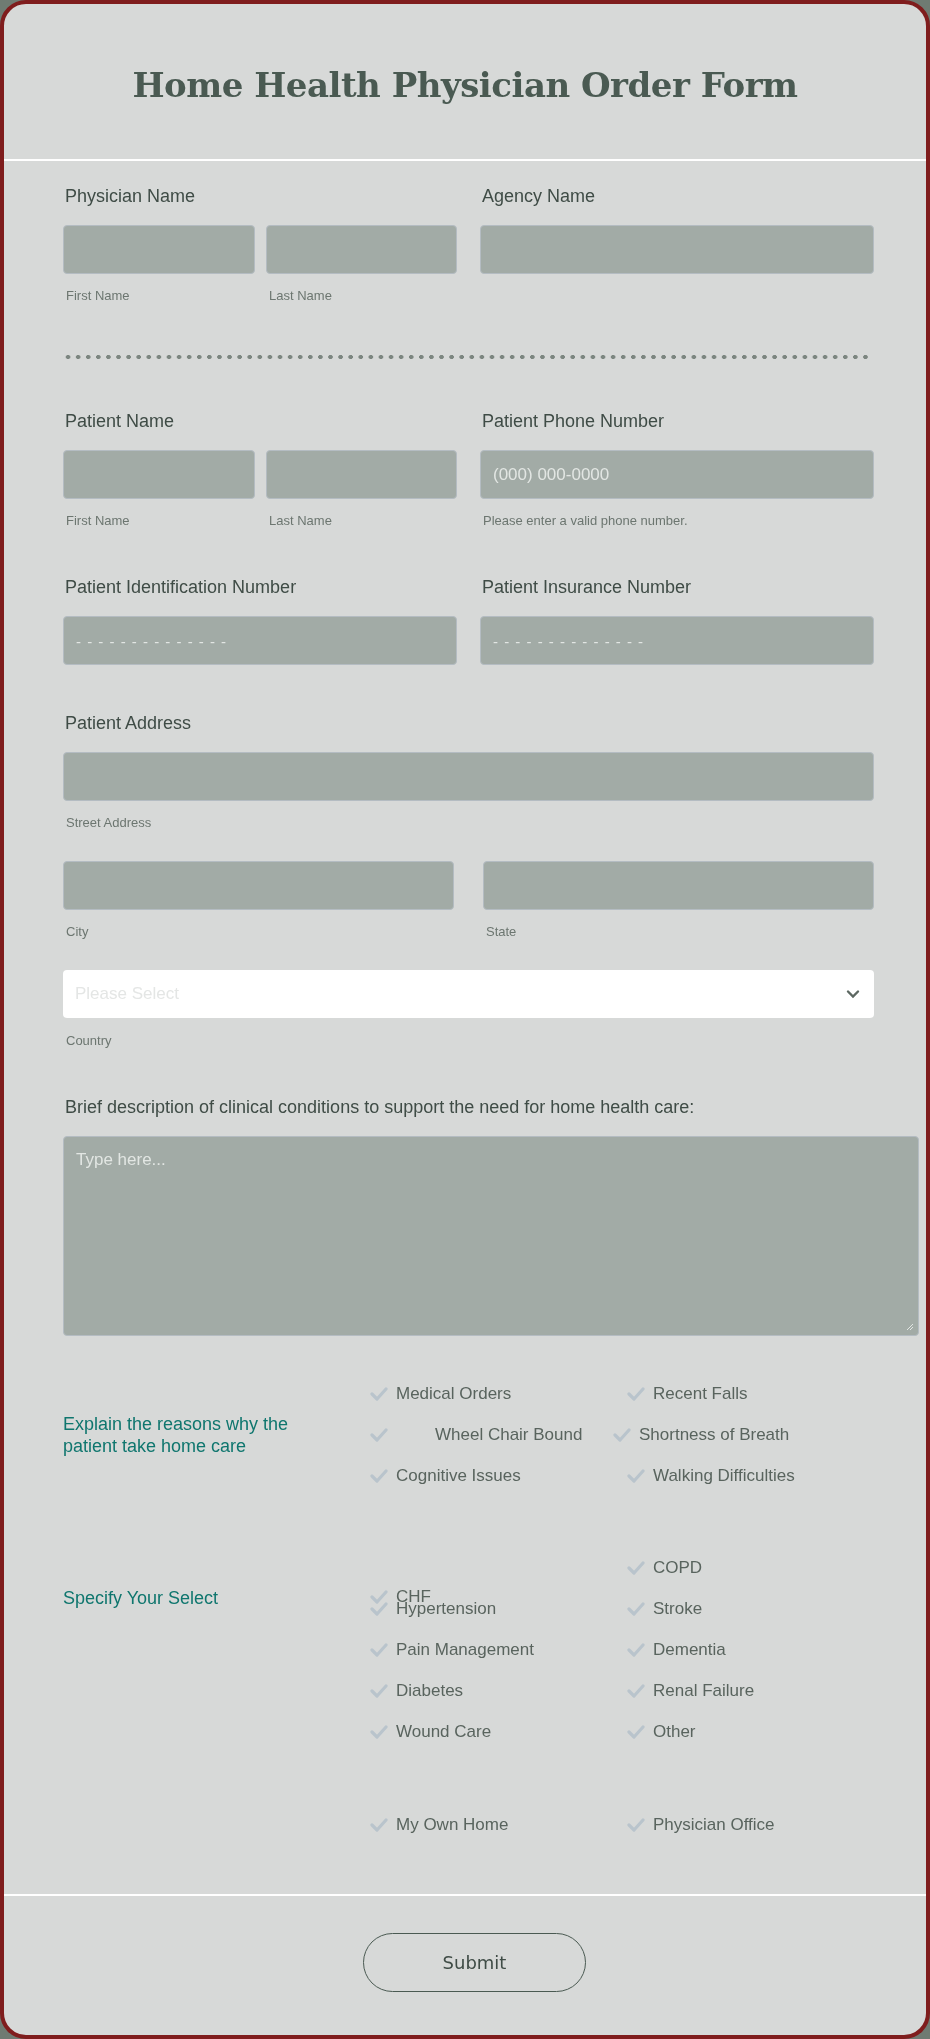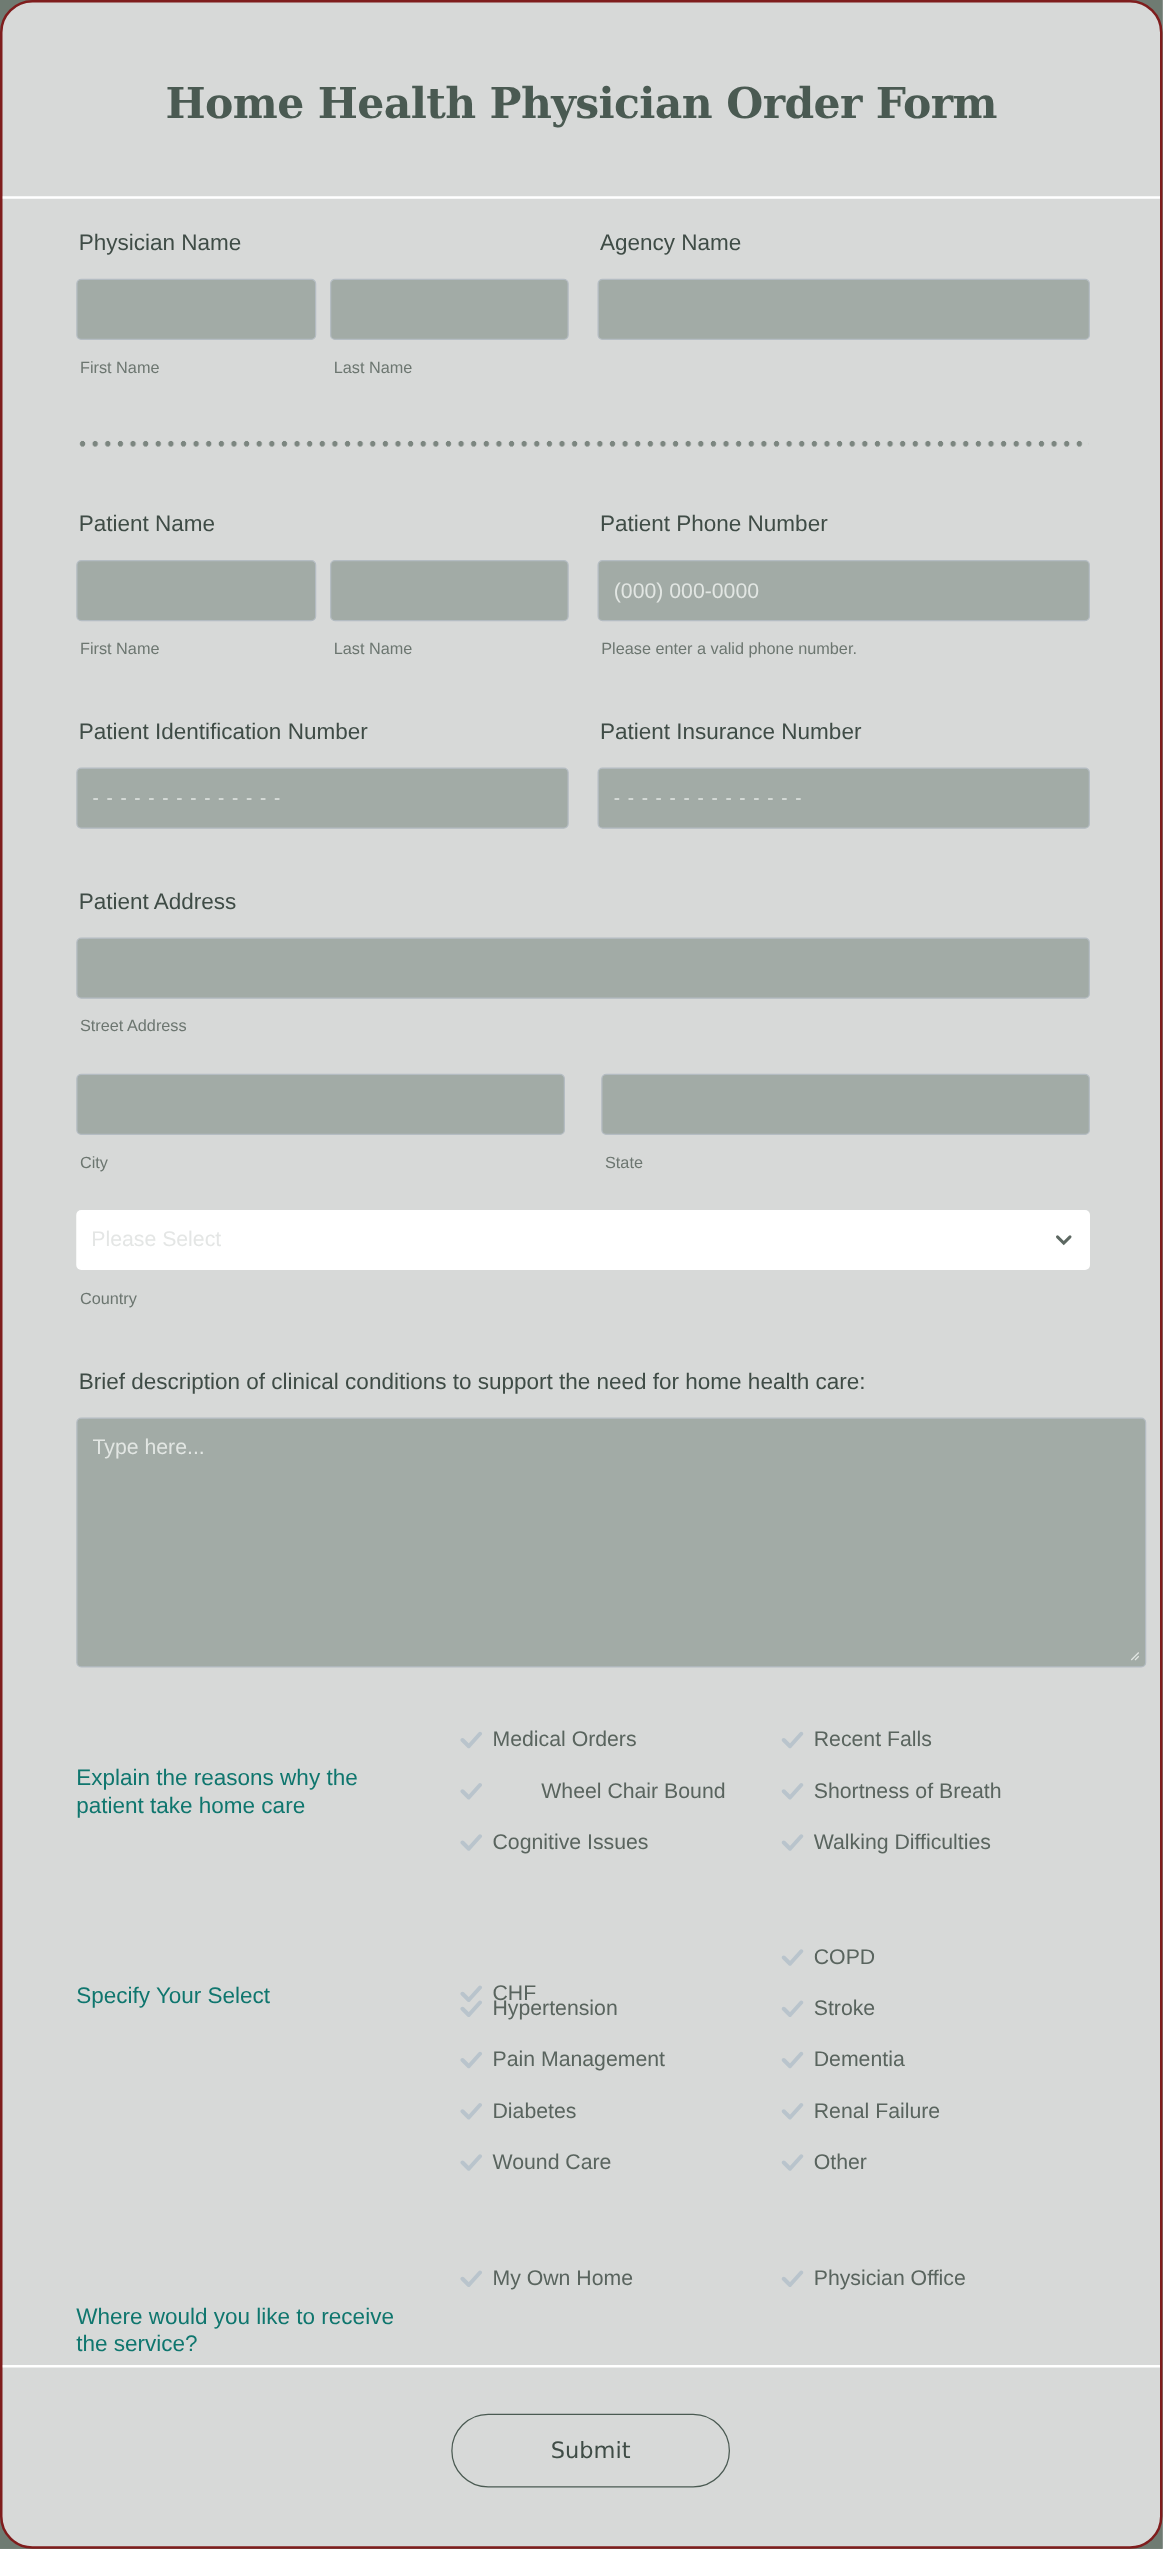--- a/index.html
+++ b/index.html
@@ -1,20 +1,20 @@
 <!DOCTYPE html>
 <html><head>
   <meta charset="utf-8">
   <style>
     * { box-sizing: border-box; margin: 0; padding: 0; }
     html, body { width: 930px; height: 2039px; background: #6f7b72; overflow: hidden; }
     body { font-family: "DejaVu Sans", sans-serif; }
     .card {
       position: absolute; left: 0; top: 0; width: 930px; height: 2039px;
-      background: #d7d9d8; border: 2px solid #7f1d1d; border-radius: 26px; overflow: hidden;
+      background: #d7d9d8; border: 4px solid #7f1d1d; border-radius: 26px; overflow: hidden;
     }
     .header { height: 157px; border-bottom: 2px solid #ffffff; display: flex; align-items: center; justify-content: center; }
     .title { font-family: "DejaVu Serif", serif; font-size: 34px; color: #4a5a52; letter-spacing: -0.5px; padding-top: 6px; }
     .abs { position: absolute; }
     .label { font-family: "Liberation Sans", sans-serif; font-size: 18px; color: #3f4c46; }
     .sub { font-family: "Liberation Sans", sans-serif; font-size: 13px; color: #6c7670; }
     .input { background: #a2aba6; border: 1px solid #b4bcc2; border-radius: 4px; }
     .ph { font-family: "Liberation Sans", sans-serif; font-size: 17px; color: #e2e6e3; position: absolute; left: 12px; top: 50%; transform: translateY(-50%); }
     .dots { position: absolute; left: 59px; top: 350px; width: 810px; height: 6px;
       background-image: radial-gradient(circle, #7c8680 2.2px, transparent 2.4px);
@@ -107,21 +107,21 @@
           <path d="M2 8 L7 13 L16 3" stroke="#b9c4cc" stroke-width="3.2" fill="none" stroke-linecap="round" stroke-linejoin="round"></path>
         </svg>
         <span class="txt">Recent Falls</span>
       </div>
       <div class="opt" style="left: 366px; top: 1421px; gap: 47px;">
         <svg width="18" height="16" viewBox="0 0 18 16">
           <path d="M2 8 L7 13 L16 3" stroke="#b9c4cc" stroke-width="3.2" fill="none" stroke-linecap="round" stroke-linejoin="round"></path>
         </svg>
         <span class="txt">Wheel Chair Bound</span>
       </div>
-      <div class="opt" style="left: 623px; top: 1421px;">
+      <div class="opt" style="left: 609px; top: 1421px;">
         <svg width="18" height="16" viewBox="0 0 18 16">
           <path d="M2 8 L7 13 L16 3" stroke="#b9c4cc" stroke-width="3.2" fill="none" stroke-linecap="round" stroke-linejoin="round"></path>
         </svg>
         <span class="txt">Shortness of Breath</span>
       </div>
       <div class="opt" style="left: 366px; top: 1462px;">
         <svg width="18" height="16" viewBox="0 0 18 16">
           <path d="M2 8 L7 13 L16 3" stroke="#b9c4cc" stroke-width="3.2" fill="none" stroke-linecap="round" stroke-linejoin="round"></path>
         </svg>
         <span class="txt">Cognitive Issues</span>
@@ -191,21 +191,20 @@
         <span class="txt">Wound Care</span>
       </div>
       <div class="opt" style="left: 623px; top: 1718px;">
         <svg width="18" height="16" viewBox="0 0 18 16">
           <path d="M2 8 L7 13 L16 3" stroke="#b9c4cc" stroke-width="3.2" fill="none" stroke-linecap="round" stroke-linejoin="round"></path>
         </svg>
         <span class="txt">Other</span>
       </div>
     </div>
 
-  <div class="abs q" style="left:59px;top:1812px;">Where would you like to receive the service?</div>
   <div id="service-opts">
       <div class="opt" style="left: 366px; top: 1811px;">
         <svg width="18" height="16" viewBox="0 0 18 16">
           <path d="M2 8 L7 13 L16 3" stroke="#b9c4cc" stroke-width="3.2" fill="none" stroke-linecap="round" stroke-linejoin="round"></path>
         </svg>
         <span class="txt">My Own Home</span>
       </div>
       <div class="opt" style="left: 623px; top: 1811px;">
         <svg width="18" height="16" viewBox="0 0 18 16">
           <path d="M2 8 L7 13 L16 3" stroke="#b9c4cc" stroke-width="3.2" fill="none" stroke-linecap="round" stroke-linejoin="round"></path>

